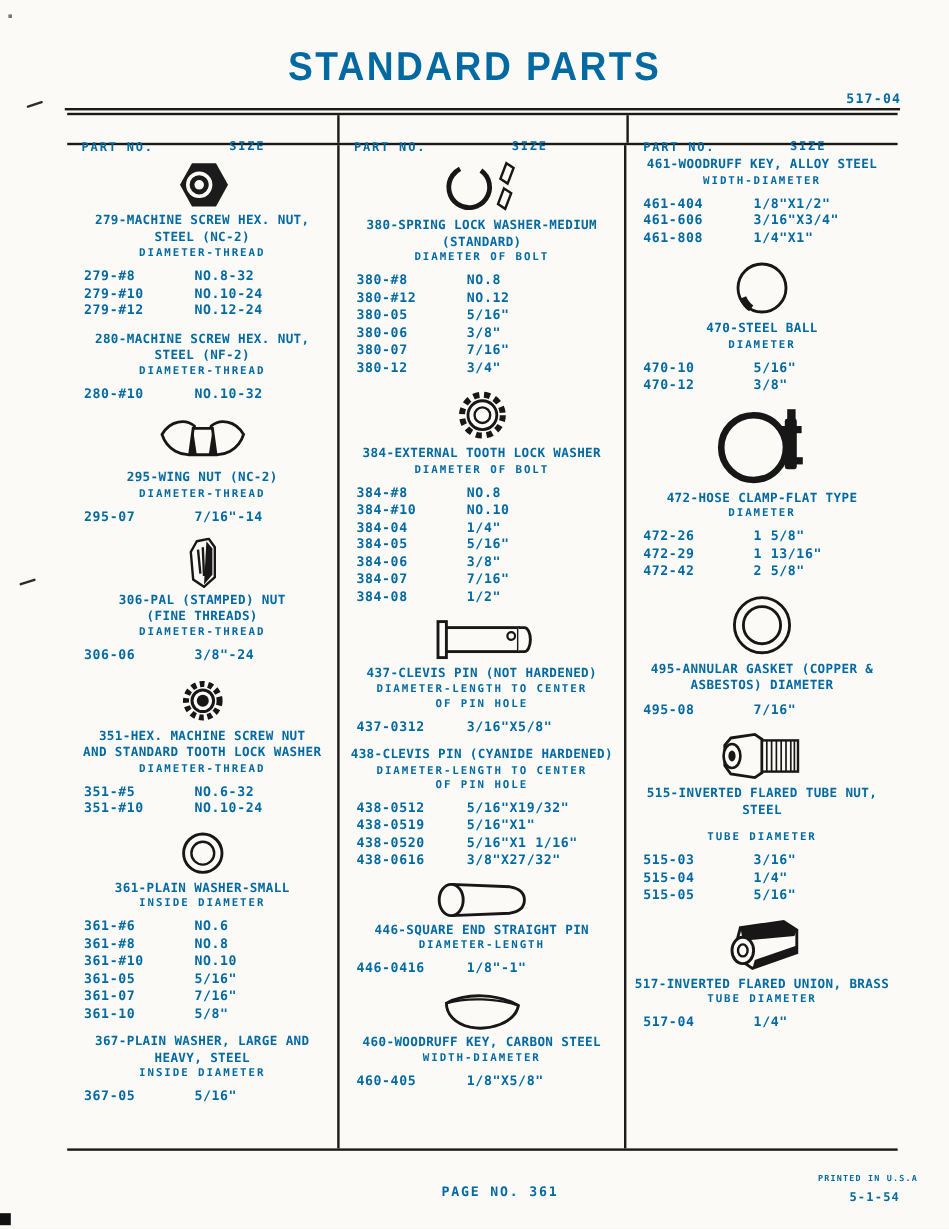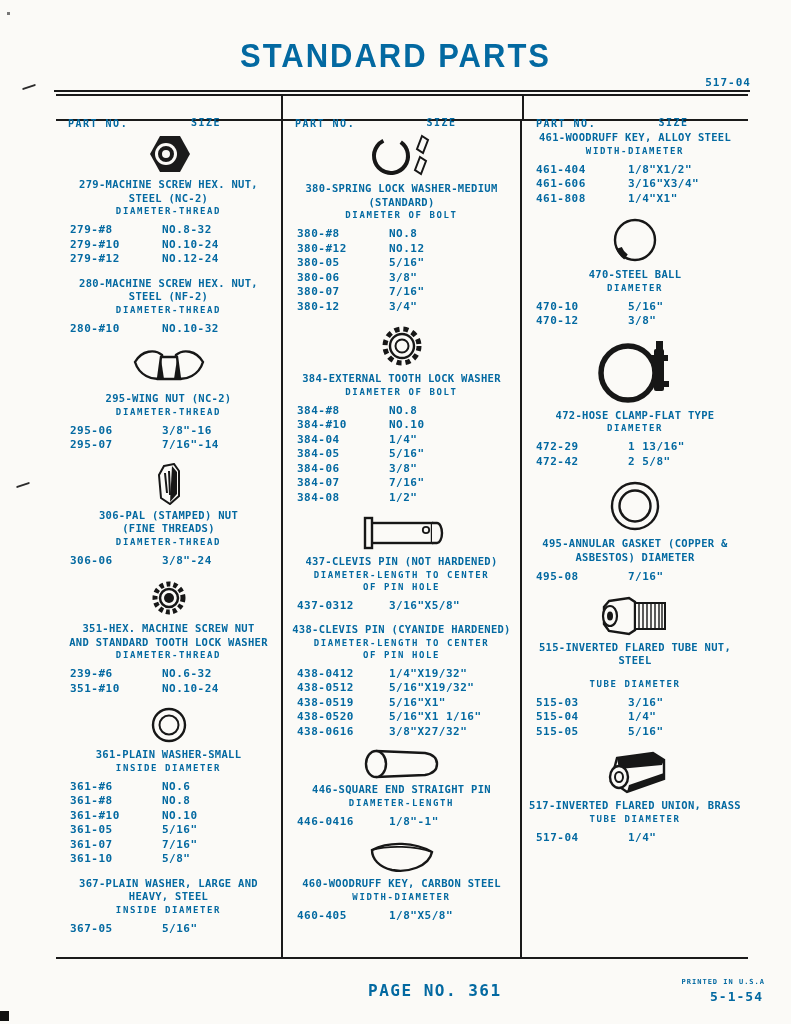--- a/index.html
+++ b/index.html
@@ -54,29 +54,29 @@
   .rows { margin-top:6px; text-align:left; }
   .row {
     display:flex; padding-left:14px;
     font-size:11px; font-weight:bold; line-height:14.5px; letter-spacing:0.5px;
     white-space:nowrap;
   }
   .pn { width:92px; flex:none; }
   .sz { flex:1; }
   .page-label {
     position:absolute; bottom:24px; left:368px;
-    font-size:16px; font-weight:bold; letter-spacing:1.5px;
+    font-size:11px; font-weight:bold; letter-spacing:1.5px;
   }
   .printed {
     position:absolute; bottom:38px; right:26px;
     font-size:7px; font-weight:bold; letter-spacing:1px;
   }
   .pub-date {
-    position:absolute; bottom:20px; right:28px;
-    font-size:13px; font-weight:bold; letter-spacing:1px;
+    position:absolute; bottom:20px; right:41px;
+    font-size:10px; font-weight:bold; letter-spacing:1px;
   }
   .artifact { position:absolute; background:#2b2b2b; }
   .art-dash { width:14px; height:2px; border-radius:2px; transform:rotate(-18deg); }
   .art-dash.a1 { left:22px; top:86px; }
   .art-dash.a2 { left:16px; top:484px; }
   .art-dot { left:7px; top:12px; width:3px; height:3px; background:#777; }
   .art-block { left:0; bottom:3px; width:9px; height:10px; background:#111; }
 </style>
 </head>
 <body>
@@ -146,24 +146,20 @@
     <path d="M45,32 C55,35 68,29 72,16 C65,4 52,3 45,9 L42,27 Z" fill="#fbfaf7" stroke="#171717" stroke-width="2.4"></path>
     <path d="M30,11 L46,11 L49,33 L27,33 Z" fill="#fbfaf7" stroke="#171717" stroke-width="2.4"></path>
     <path d="M27,33 L33,33 L30,13 Z" fill="#171717"></path>
     <path d="M49,33 L43,33 L46,13 Z" fill="#171717"></path>
   </svg>
             </span>
             <div class="g-title">295-WING NUT (NC-2)</div>
             <div class="g-sub">DIAMETER-THREAD</div>
             <div class="rows">
               <div class="row">
-                <span class="pn">295-06</span>
-                <span class="sz">3/8"-16</span>
-              </div>
-              <div class="row">
                 <span class="pn">295-07</span>
                 <span class="sz">7/16"-14</span>
               </div>
             </div>
           </div>
           <div class="group">
             <span class="icon-wrap">
               <svg width="28" height="42" viewBox="0 0 28 42">
     <path d="M9,3 L19,1 L24,8 L24,33 L15,41 L6,35 L4,12 Z" fill="#fbfaf7" stroke="#171717" stroke-width="2"></path>
     <path d="M17,3 L22,9 L22,31 L15,39 Z" fill="#171717"></path>
@@ -186,21 +182,21 @@
     <circle cx="20" cy="20" r="14" fill="none" stroke="#171717" stroke-width="5" stroke-dasharray="4 3"></circle>
     <circle cx="20" cy="20" r="9" fill="none" stroke="#171717" stroke-width="2.5"></circle>
     <circle cx="20" cy="20" r="5" fill="#171717"></circle>
   </svg>
             </span>
             <div class="g-title">351-HEX. MACHINE SCREW NUT</div>
             <div class="g-title">AND STANDARD TOOTH LOCK WASHER</div>
             <div class="g-sub">DIAMETER-THREAD</div>
             <div class="rows">
               <div class="row">
-                <span class="pn">239-#6</span>
+                <span class="pn">351-#5</span>
                 <span class="sz">NO.6-32</span>
               </div>
               <div class="row">
                 <span class="pn">351-#10</span>
                 <span class="sz">NO.10-24</span>
               </div>
             </div>
           </div>
           <div class="group">
             <span class="icon-wrap">
@@ -347,24 +343,20 @@
                 <span class="pn">437-0312</span>
                 <span class="sz">3/16"X5/8"</span>
               </div>
             </div>
           </div>
           <div class="group">
             <div class="g-title">438-CLEVIS PIN (CYANIDE HARDENED)</div>
             <div class="g-sub">DIAMETER-LENGTH TO CENTER</div>
             <div class="g-sub">OF PIN HOLE</div>
             <div class="rows">
-              <div class="row">
-                <span class="pn">438-0412</span>
-                <span class="sz">1/4"X19/32"</span>
-              </div>
               <div class="row">
                 <span class="pn">438-0512</span>
                 <span class="sz">5/16"X19/32"</span>
               </div>
               <div class="row">
                 <span class="pn">438-0519</span>
                 <span class="sz">5/16"X1"</span>
               </div>
               <div class="row">
                 <span class="pn">438-0520</span>
@@ -454,20 +446,24 @@
     <circle cx="34" cy="34" r="27" fill="none" stroke="#171717" stroke-width="5.5"></circle>
     <rect x="60" y="10" width="10" height="42" rx="2" fill="#171717"></rect>
     <rect x="56" y="16" width="18" height="6" fill="#171717"></rect>
     <rect x="58" y="42" width="17" height="6" fill="#171717"></rect>
     <rect x="62" y="2" width="7" height="10" fill="#171717"></rect>
   </svg>
             </span>
             <div class="g-title">472-HOSE CLAMP-FLAT TYPE</div>
             <div class="g-sub">DIAMETER</div>
             <div class="rows">
+              <div class="row">
+                <span class="pn">472-26</span>
+                <span class="sz">1 5/8"</span>
+              </div>
               <div class="row">
                 <span class="pn">472-29</span>
                 <span class="sz">1 13/16"</span>
               </div>
               <div class="row">
                 <span class="pn">472-42</span>
                 <span class="sz">2 5/8"</span>
               </div>
             </div>
           </div>

